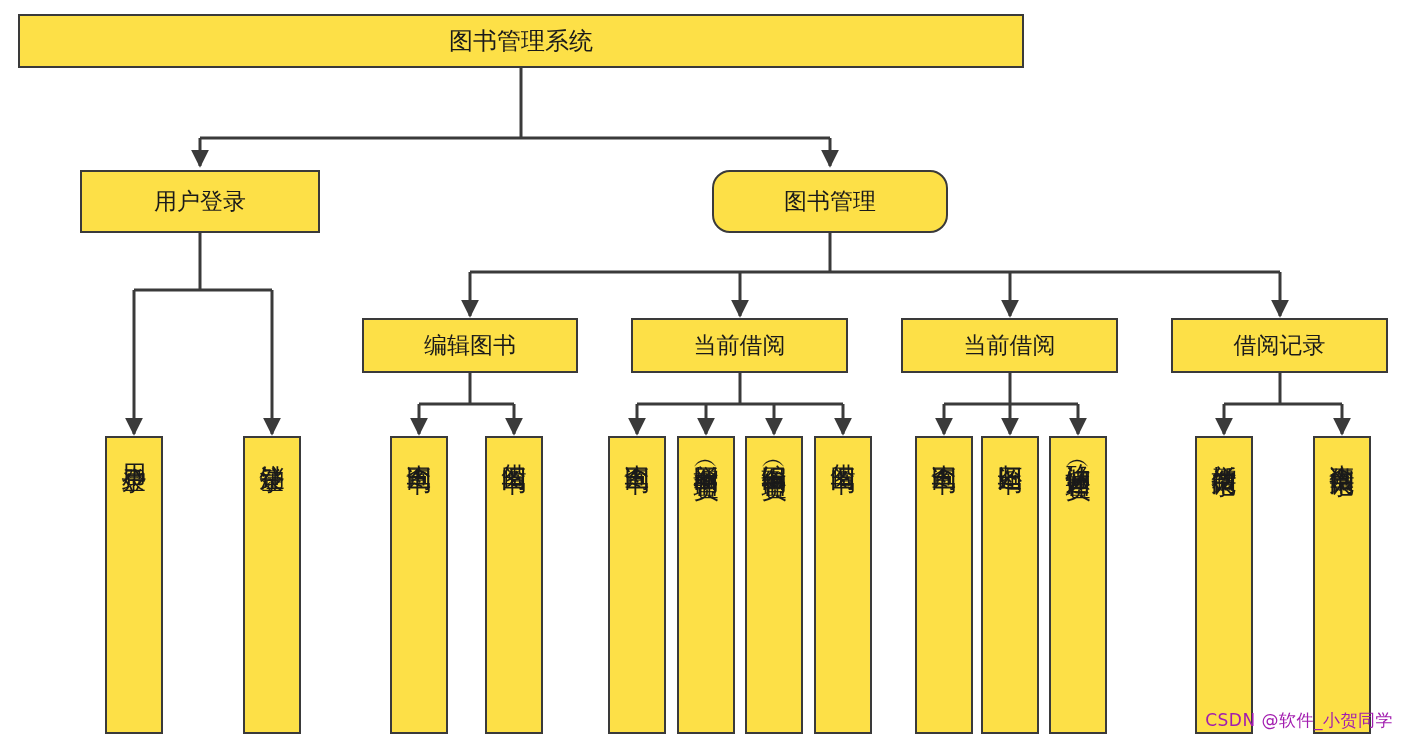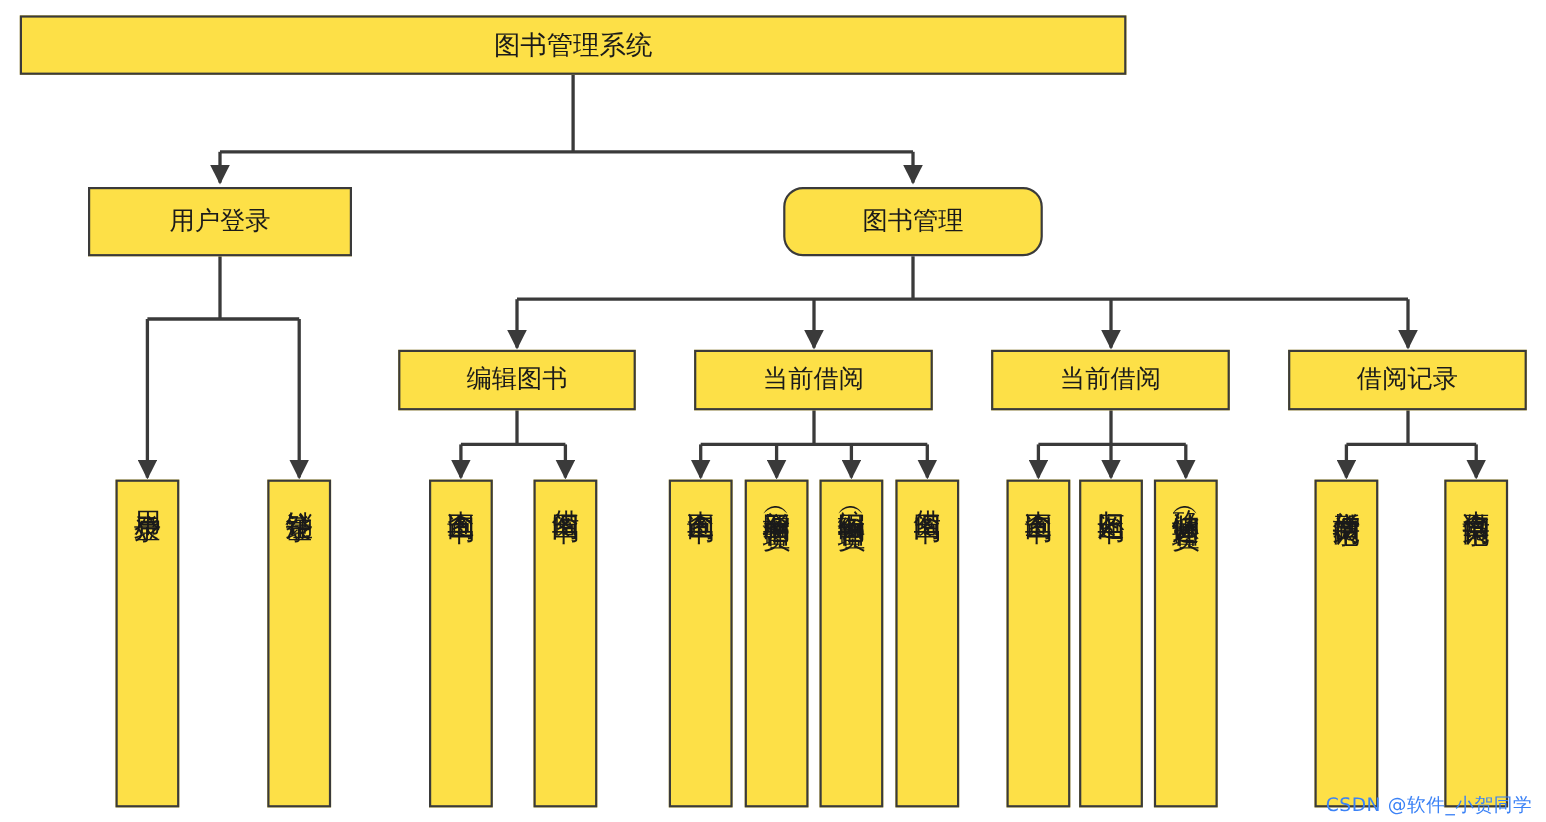--- a/index.html
+++ b/index.html
@@ -57,23 +57,23 @@
   .node-v .node-label {
     font-size: 25px;
     writing-mode: vertical-rl;
     text-orientation: upright;
     letter-spacing: 2px;
     line-height: 1;
   }
   #watermark {
     position: absolute;
     right: 12px;
-    bottom: 4px;
+    bottom: 15px;
     font-size: 17px;
-    color: #3b82f6;
+    color: #a21caf;
     font-family: "DejaVu Sans", "Liberation Sans", sans-serif;
     letter-spacing: 0.5px;
     pointer-events: none;
     white-space: nowrap;
   }
 </style>
 </head>
 <body>
 
 <div id="diagram-root">

